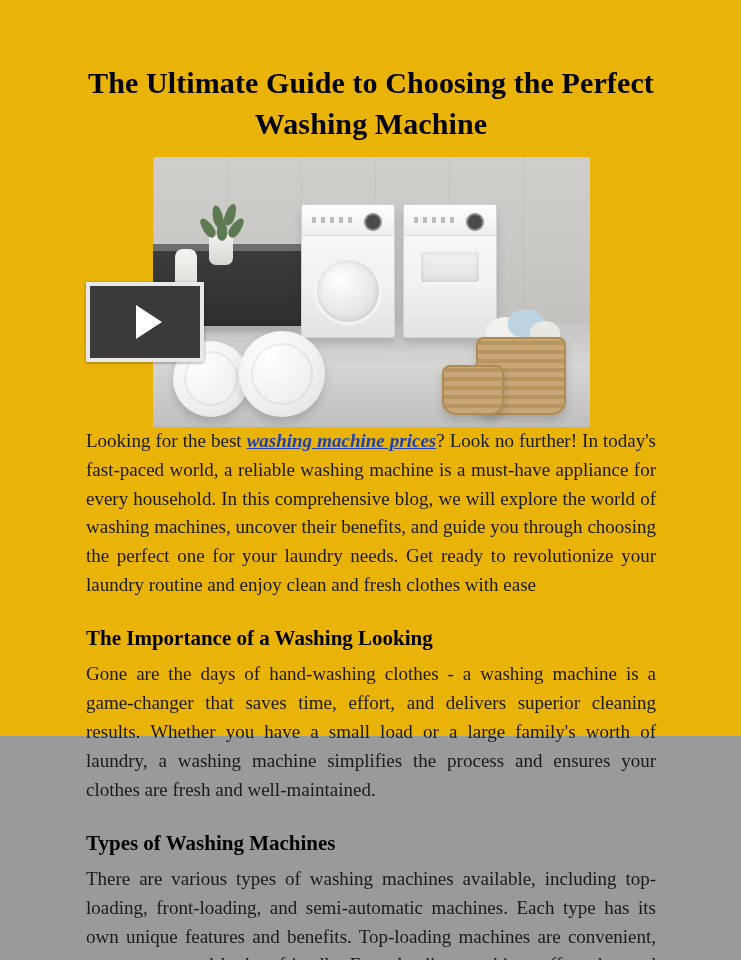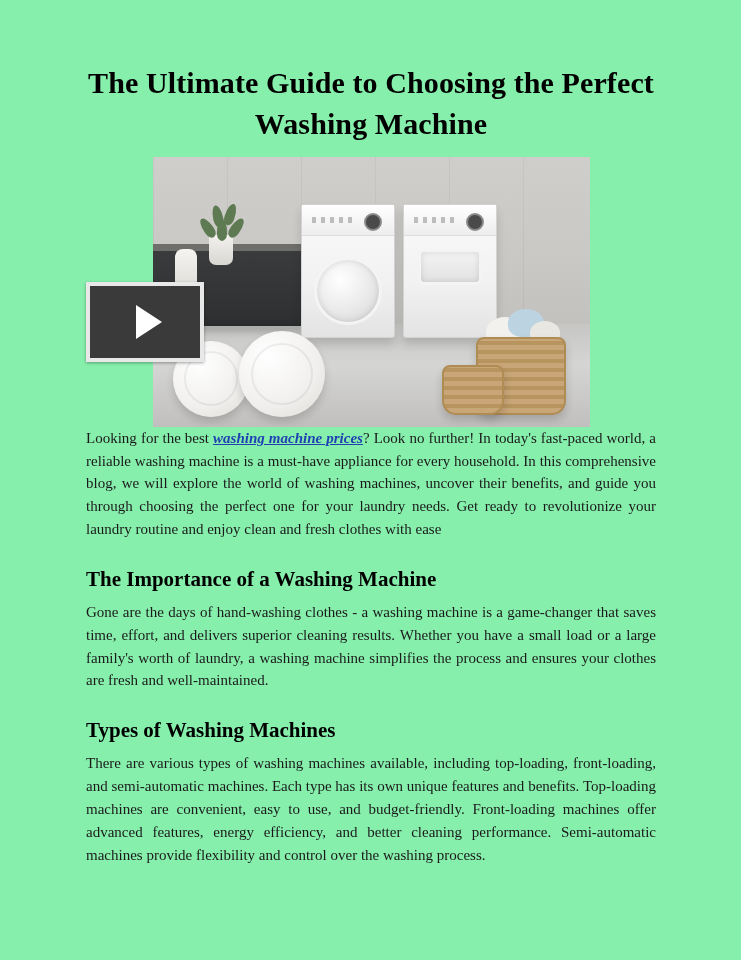--- a/index.html
+++ b/index.html
@@ -9,22 +9,22 @@
   }
   body {
     width: 741px;
     height: 960px;
     overflow: hidden;
     font-family: "Liberation Serif", serif;
   }
   .page {
     position: relative;
     width: 741px;
-    height: 960px;
-    background: #86efac;
+    height: 736px;
+    background: #eab308;
     box-sizing: border-box;
   }
   .content {
     position: absolute;
     left: 86px;
     top: 62px;
     width: 570px;
   }
   .doc-title {
     font-family: "Liberation Serif", serif;
@@ -182,21 +182,21 @@
     font-family: "Liberation Serif", serif;
     font-weight: bold;
     font-size: 21px;
     color:#000;
     margin: 26px 0 9px 0;
     line-height:1.2;
   }
   h2.section-heading.first { margin-top: 28px; }
   p.body-text {
     font-family: "Liberation Serif", serif;
-    font-size: 15px;
+    font-size: 19px;
     line-height: 1.52;
     color:#1a1a1a;
     margin: 0 0 6px 0;
     text-align: justify;
   }
   a.inline-link {
     color:#1f3fb3;
     font-style: italic;
     font-weight: bold;
     text-decoration: underline;
@@ -264,20 +264,20 @@
         </div>
       </div>
 
       <div class="play-button">
         <div class="triangle"></div>
       </div>
     </div>
 
     <p class="body-text"><span>Looking for the best </span><a class="inline-link" href="#">washing machine prices</a><span>? Look no further! In today's fast-paced world, a reliable washing machine is a must-have appliance for every household. In this comprehensive blog, we will explore the world of washing machines, uncover their benefits, and guide you through choosing the perfect one for your laundry needs. Get ready to revolutionize your laundry routine and enjoy clean and fresh clothes with ease</span></p>
 
-    <h2 class="section-heading">The Importance of a Washing Machine</h2>
+    <h2 class="section-heading">The Importance of a Washing Looking</h2>
     <p class="body-text">Gone are the days of hand-washing clothes - a washing machine is a game-changer that saves time, effort, and delivers superior cleaning results. Whether you have a small load or a large family's worth of laundry, a washing machine simplifies the process and ensures your clothes are fresh and well-maintained.</p>
 
     <h2 class="section-heading">Types of Washing Machines</h2>
     <p class="body-text">There are various types of washing machines available, including top-loading, front-loading, and semi-automatic machines. Each type has its own unique features and benefits. Top-loading machines are convenient, easy to use, and budget-friendly. Front-loading machines offer advanced features, energy efficiency, and better cleaning performance. Semi-automatic machines provide flexibility and control over the washing process.</p>
 
   </div>
 </div>
 
 </body></html>

